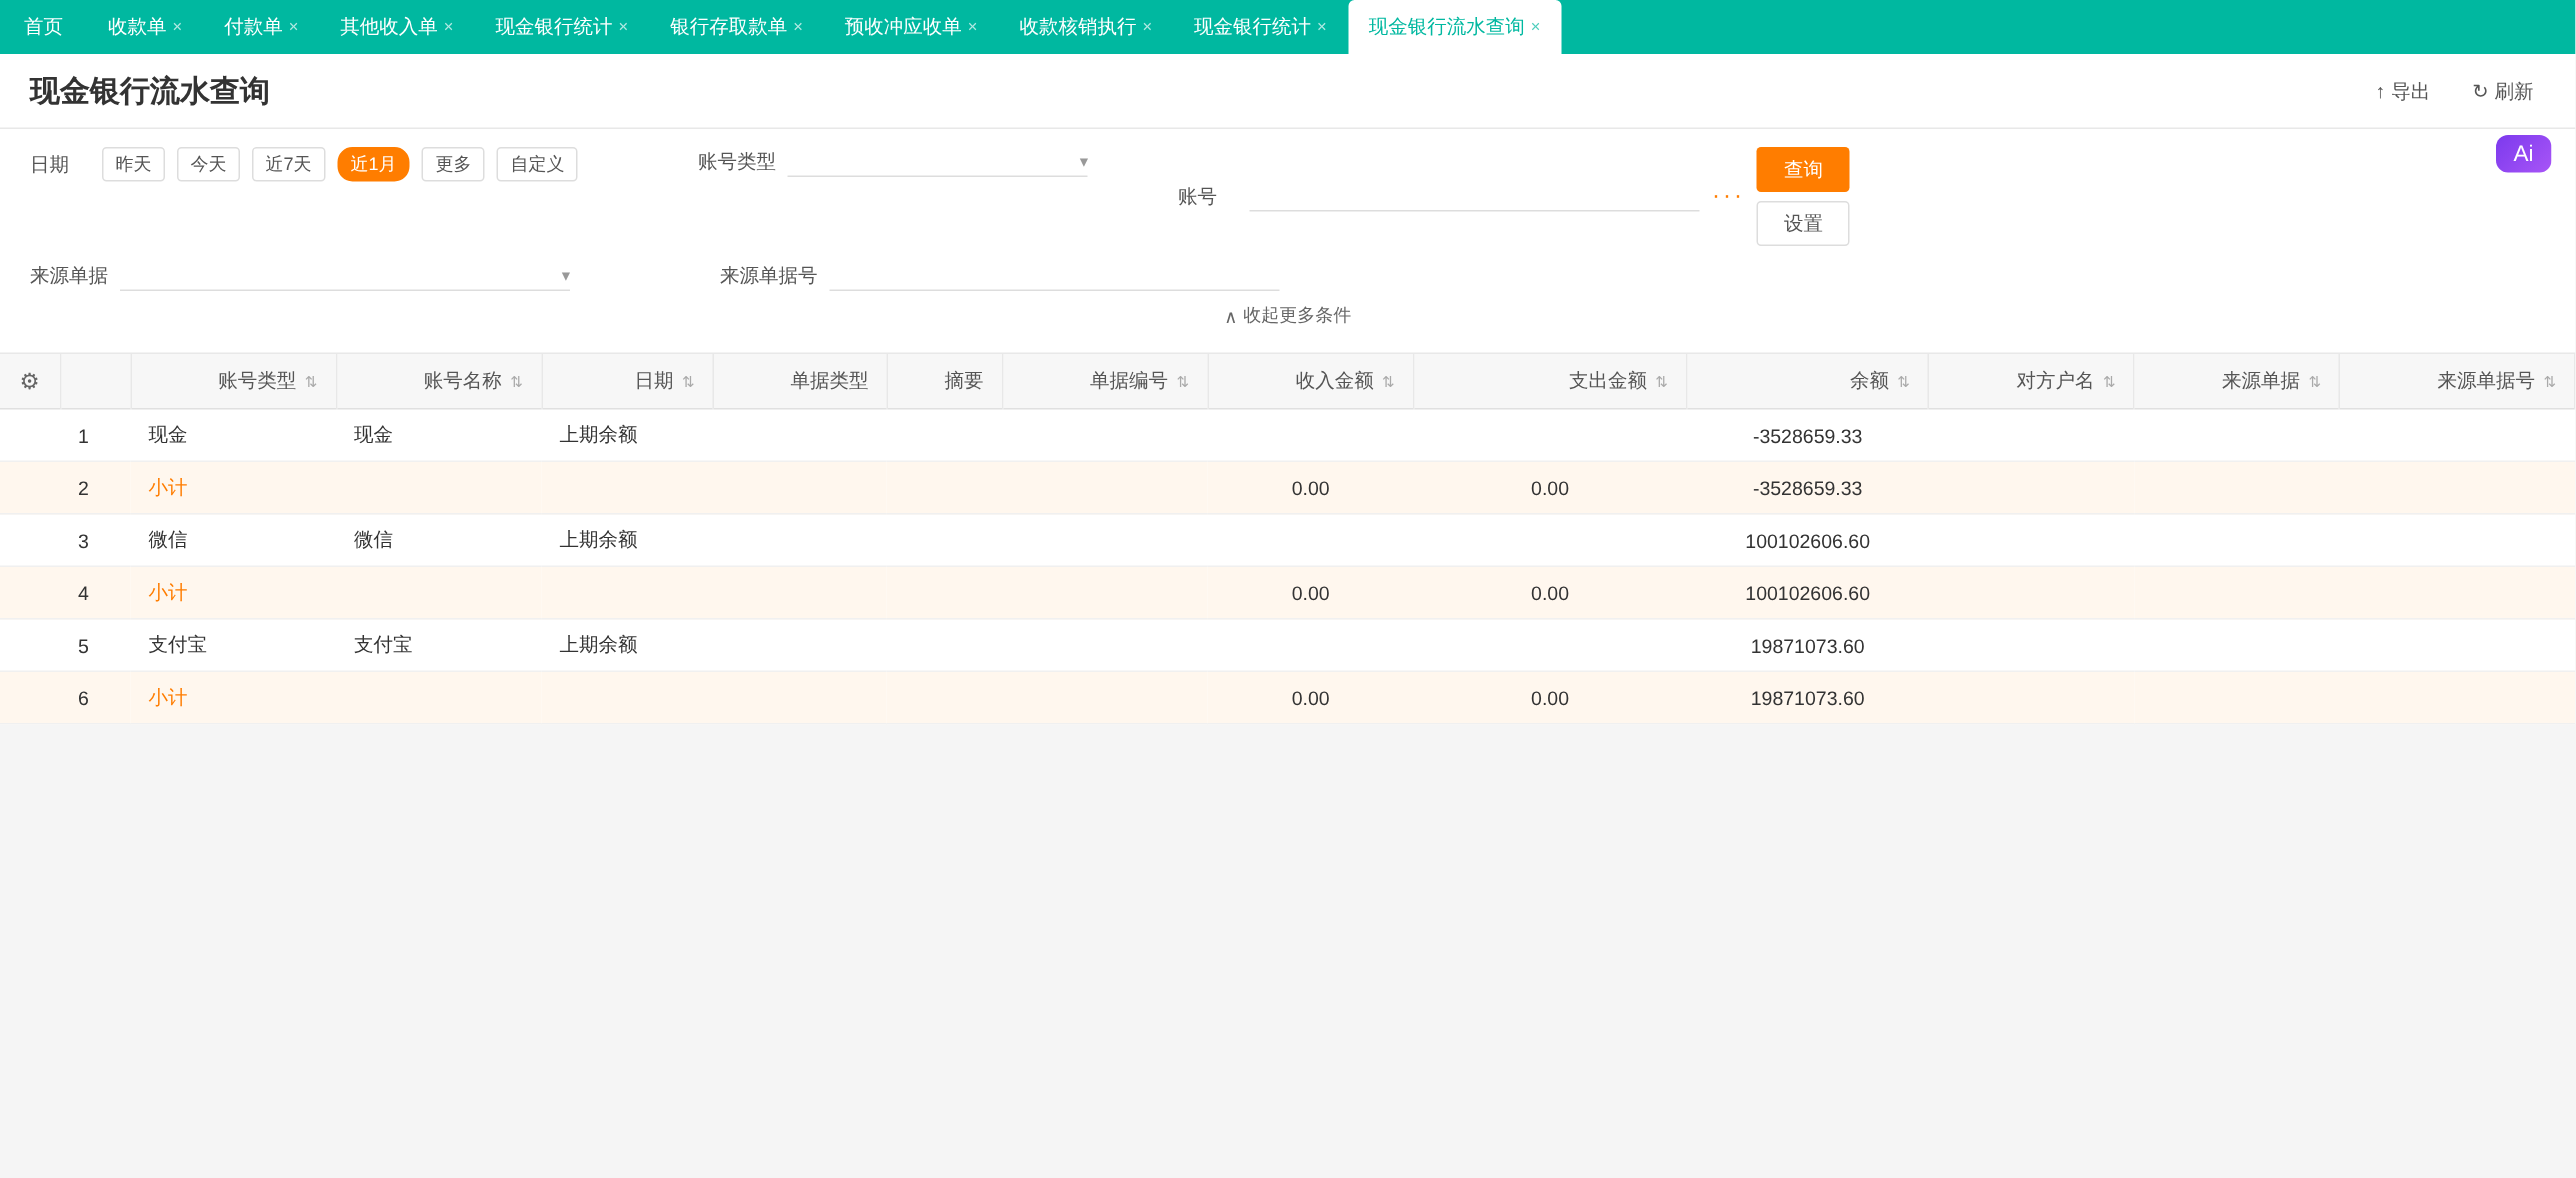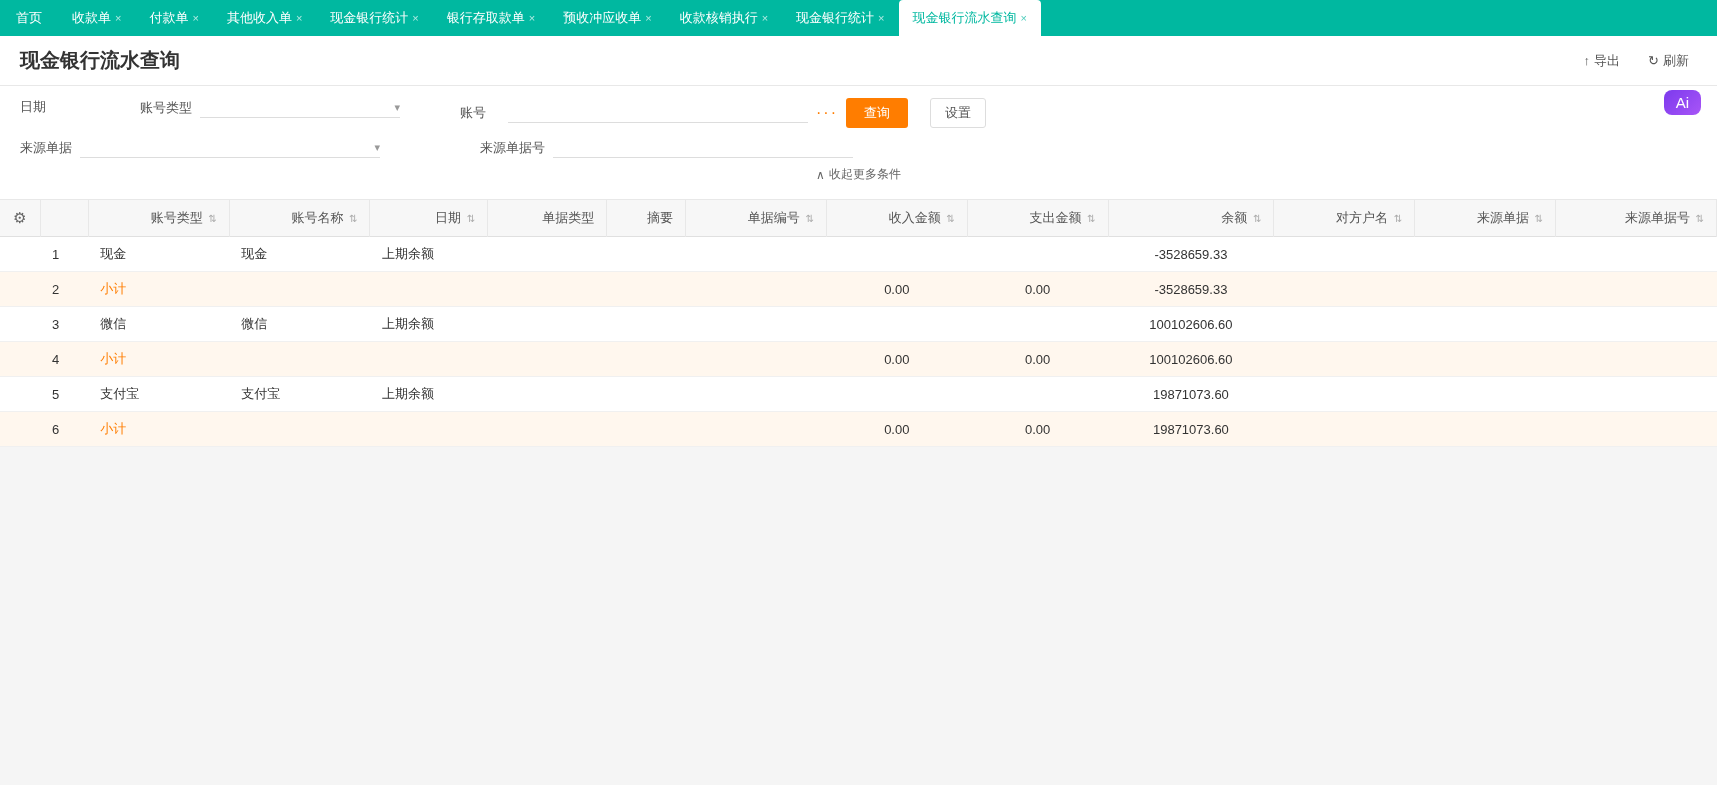--- a/index.html
+++ b/index.html
@@ -175,22 +175,22 @@
       background: #fff;
       color: #555;
       border: 1px solid #ddd;
       border-radius: 3px;
       padding: 5px 14px;
       cursor: pointer;
       font-size: 13px;
     }
     .action-btns {
       display: flex;
-      flex-direction: row;
-      gap: 22px;
+      flex-direction: column;
+      gap: 6px;
     }
 
     
     .collapse-bar {
       text-align: center;
       padding: 4px 0;
       color: #666;
       cursor: pointer;
       font-size: 12px;
       display: flex;
@@ -342,20 +342,28 @@
     </button>
   </div>
 </div>
 
 <div class="filter-area">
   <div style="display:flex; align-items:flex-start; gap:20px; margin-bottom:10px;">
 
     <div style="display:flex; flex-direction:column; gap:4px;">
       <div style="display:flex; align-items:center; gap:8px;">
         <span class="filter-label">日期</span>
+        <div class="date-options">
+          <button class="date-btn">昨天</button>
+          <button class="date-btn">今天</button>
+          <button class="date-btn">近7天</button>
+          <button class="date-btn active">近1月</button>
+          <button class="date-btn">更多</button>
+          <button class="date-btn">自定义</button>
+        </div>
       </div>
     </div>
 
     <div style="display:flex; align-items:center; gap:8px; margin-left:60px;">
       <span class="filter-label">账号类型</span>
       <div class="select-wrapper">
         <select class="filter-select">
           <option value=""></option>
           <option value="现金">现金</option>
           <option value="微信">微信</option>
@@ -425,21 +433,21 @@
           <span>摘要</span>
         </th>
         <th>
           <span>单据编号</span>
           <span class="sort-icon">⇅</span>
         </th>
         <th style="text-align:right;">
           <span>收入金额</span>
           <span class="sort-icon">⇅</span>
         </th>
-        <th style="text-align:right;">
+        <th style="text-align:right;padding-left:42px;">
           <span>支出金额</span>
           <span class="sort-icon">⇅</span>
         </th>
         <th style="text-align:right;padding-left:24px;">
           <span>余额</span>
           <span class="sort-icon">⇅</span>
         </th>
         <th>
           <span>对方户名</span>
           <span class="sort-icon">⇅</span>

